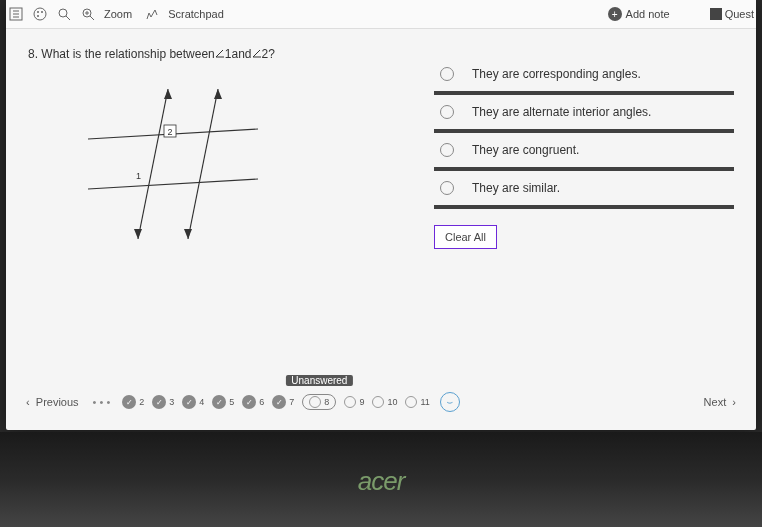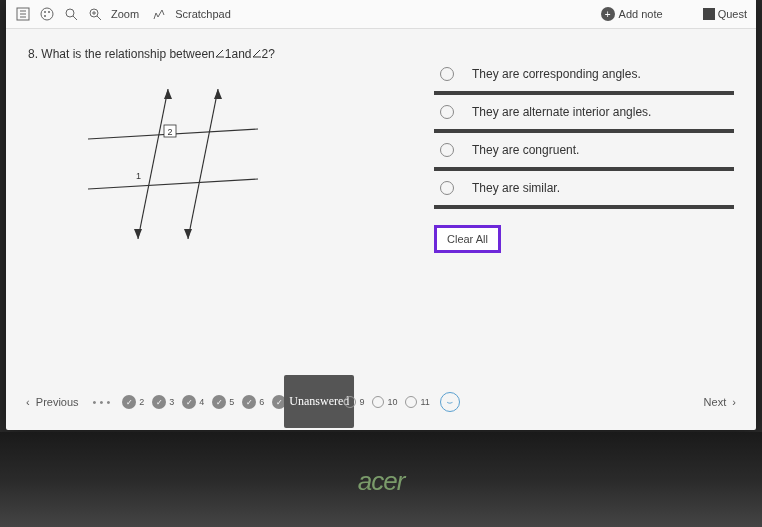--- a/index.html
+++ b/index.html
@@ -1,48 +1,48 @@
 <!DOCTYPE html>
 <html><head>
 <meta charset="utf-8">
 <style>
   * { box-sizing: border-box; margin: 0; padding: 0; font-family: Arial, sans-serif; }
   body { background: #2a2a2a; width: 762px; height: 527px; overflow: hidden; position: relative; }
   .screen { background: #f5f5f5; width: 750px; height: 430px; margin: 0 auto; position: relative; border-radius: 2px; box-shadow: 0 0 20px rgba(0,0,0,0.5); }
   
-  .toolbar { display: flex; align-items: center; padding: 6px 9px; border-bottom: 1px solid #ddd; background: #fafafa; font-size: 11px; color: #444; }
+  .toolbar { display: flex; align-items: center; padding: 6px 2px; border-bottom: 1px solid #ddd; background: #fafafa; font-size: 11px; color: #444; }
   .tool-icon { width: 16px; height: 16px; margin-right: 8px; display: inline-flex; align-items: center; justify-content: center; color: #666; }
   .tool-label { margin-right: 12px; font-size: 11px; color: #444; }
   .spacer { flex: 1; }
   .addnote { display: flex; align-items: center; font-size: 11px; color: #444; margin-right: 8px; }
   .addnote .plus-circle { width: 14px; height: 14px; border-radius: 50%; background: #555; color: #fff; display: inline-flex; align-items: center; justify-content: center; font-size: 10px; margin-right: 4px; }
   .quest { font-size: 11px; color: #444; display: flex; align-items: center; margin-left: 32px; }
   .quest-icon { width: 12px; height: 12px; background: #444; margin-right: 3px; }
   
   .content { padding: 18px 22px; display: flex; height: 330px; }
   .left { flex: 1; }
   .question-text { font-size: 12px; color: #333; margin-bottom: 18px; display: flex; align-items: center; }
   
   .diagram { margin-left: 50px; margin-top: 10px; }
   
   .right { width: 300px; padding-top: 10px; }
   .option { display: flex; align-items: center; padding: 10px 0 10px 6px; border-bottom: 4px solid #404040; cursor: pointer; }
   .radio { width: 14px; height: 14px; border: 1.5px solid #888; border-radius: 50%; margin-right: 18px; flex-shrink: 0; }
   .opt-text { font-size: 12px; color: #333; }
-  .clear-all { margin-top: 16px; padding: 5px 10px; border: 3px solid #6d28d9; background: #fff; font-size: 11px; color: #444; cursor: pointer; display: inline-block; }
+  .clear-all { margin-top: 16px; padding: 5px 10px; border: 1px solid #6d28d9; background: #fff; font-size: 11px; color: #444; cursor: pointer; display: inline-block; }
   
   .navbar { position: absolute; bottom: 10px; left: 0; right: 0; display: flex; align-items: center; padding: 8px 20px; font-size: 11px; color: #555; }
   .prev { display: flex; align-items: center; cursor: pointer; margin-right: 14px; }
   .dots { margin-right: 8px; color: #888; }
   .navitem { display: flex; align-items: center; margin: 0 4px; cursor: pointer; position: relative; }
   .ncheck { width: 14px; height: 14px; border-radius: 50%; background: #888; color: #fff; display: inline-flex; align-items: center; justify-content: center; font-size: 8px; margin-right: 3px; }
   .ncircle { width: 12px; height: 12px; border-radius: 50%; border: 1px solid #999; margin-right: 3px; display: inline-block; }
   .nnum { font-size: 9px; color: #555; }
   .current { border: 1px solid #888; border-radius: 10px; padding: 1px 6px; display: flex; align-items: center; }
-  .tooltip { position: absolute; top: -20px; left: 50%; transform: translateX(-50%); background: #555; color: #fff; font-size: 12px; padding: 19px 5px; border-radius: 2px; white-space: nowrap; font-family: Liberation Serif, serif; }
+  .tooltip { position: absolute; top: -20px; left: 50%; transform: translateX(-50%); background: #555; color: #fff; font-size: 10px; padding: 0 5px; border-radius: 2px; white-space: nowrap; }
   .smiley { width: 20px; height: 20px; border: 1.5px solid #5aa0d0; border-radius: 50%; display: inline-flex; align-items: center; justify-content: center; margin: 0 6px; color: #5aa0d0; font-size: 10px; }
   .next { cursor: pointer; display: flex; align-items: center; }
   
   .laptop-brand { position: absolute; bottom: 30px; left: 50%; transform: translateX(-50%); color: #7a9b6a; font-size: 26px; font-style: italic; font-weight: normal; font-family: 'Arial', sans-serif; letter-spacing: -1px; }
   .bezel-bottom { position: absolute; bottom: 0; left: 0; right: 0; height: 95px; background: linear-gradient(180deg, #1a1a1a, #2a2a2a 50%, #444 100%); }
 </style>
 </head>
 <body>
 
 <div class="screen">

